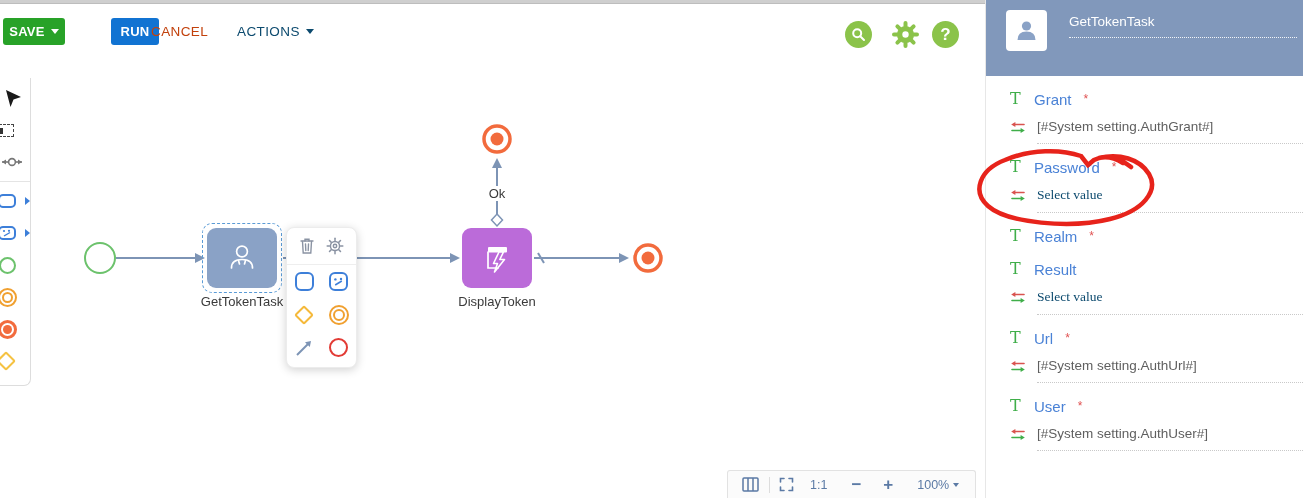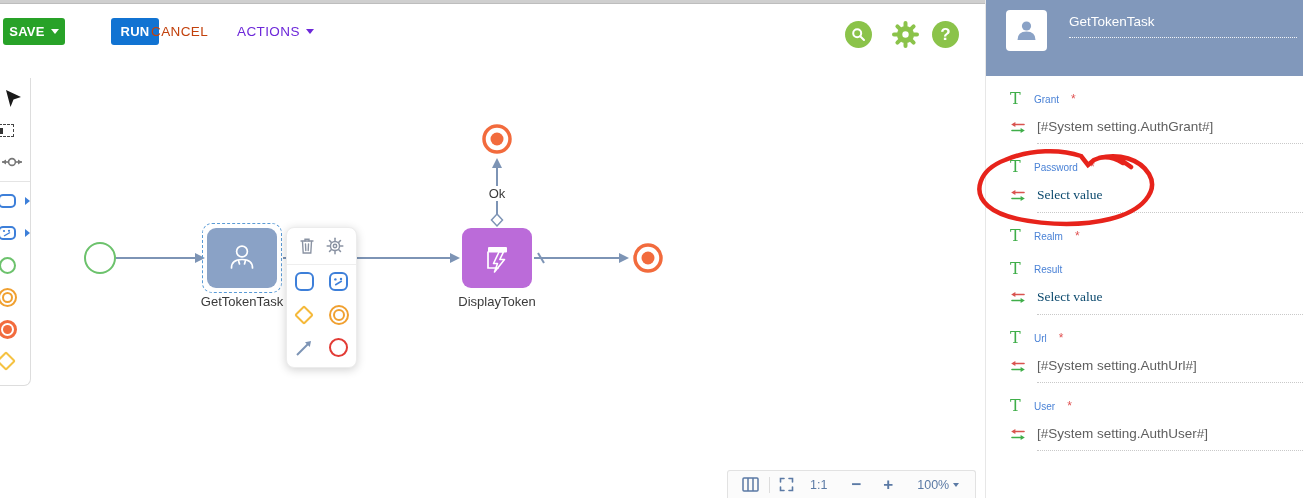--- a/index.html
+++ b/index.html
@@ -14,21 +14,21 @@
   
   .toolbar { position:absolute; left:0; top:5px; width:869px; height:55px; z-index:4; }
   .btn { position:absolute; top:13px; height:27px; border:none; border-radius:3px;
     color:#fff; font-size:13px; font-weight:bold; letter-spacing:.3px; cursor:pointer;
     display:flex; align-items:center; justify-content:center; font-family:inherit; }
   .btn-save { left:3px; width:62px; background:#28a228; gap:6px; }
   .btn-run  { left:80px; width:48px; background:#1173d2;margin-left:31px; }
   .link { position:absolute; top:19px; font-size:13.5px; letter-spacing:.4px;
     background:none; border:none; cursor:pointer; font-family:inherit; }
   .link-cancel { left:151px; color:#c2410c; }
-  .link-actions { left:237px; color:#6d28d9; display:flex; align-items:center; gap:6px; }
+  .link-actions { left:237px; color:#0c4a6e; display:flex; align-items:center; gap:6px; }
   .caret { display:inline-block; width:0; height:0; border-left:4px solid transparent;
     border-right:4px solid transparent; border-top:5px solid currentColor; }
   .round-ic { position:absolute; top:16px; width:27px; height:27px; border-radius:50%;
     background:#8bc34a; display:flex; align-items:center; justify-content:center; cursor:pointer; }
   .ic-search { left:845px; } .ic-help { left:932px; }
   .ic-gear-wrap { position:absolute; left:890px; top:14px; width:31px; height:31px; cursor:pointer; }
   .ic-help span { color:#fff; font-weight:bold; font-size:17px; }
 
   
   .palette { position:absolute; left:0; top:78px; width:31px; background:#fff;
@@ -95,21 +95,21 @@
     background:#fff; border-left:1px solid #e7e7e7; z-index:10; }
   .panel-hdr { height:76px; background:#8198bb; position:relative; }
   .avatar { position:absolute; left:20px; top:10px; width:41px; height:41px;
     background:#fff; border-radius:4px; display:flex; align-items:center; justify-content:center; }
   .panel-title { position:absolute; left:83px; top:14px; color:#fff; font-size:13.5px; }
   .title-line { position:absolute; left:83px; right:6px; top:37px;
     border-bottom:1px dotted rgba(255,255,255,.9); }
   .field { padding:13px 0 0 24px; }
   .f-label-row { display:flex; align-items:center; gap:11px; height:20px; }
   .t-icon { font-family:"DejaVu Serif", serif; color:#3fae49; font-size:16px; line-height:1; width:13px; }
-  .f-label { color:#4a82d6; font-size:10px; }
+  .f-label { color:#4a82d6; font-size:15px; }
   .f-mark { color:#e05252; font-size:12px; margin-left:1px; }
   .f-value-row { margin-top:10px; display:flex; gap:10px; align-items:flex-start; }
   .swap-w { width:17px; padding-top:1px; }
   .value-text { flex:1; font-size:13.5px; color:#5f5f5f; padding-bottom:9px;
     border-bottom:1px dotted #c9c9c9; cursor:pointer; }
   .value-text.placeholder { color:#0c4a6e;font-family:Liberation Serif, serif; }
 
   .annotation { position:absolute; left:973px; top:147px; z-index:60; pointer-events:none; }
 </style>
 </head>

